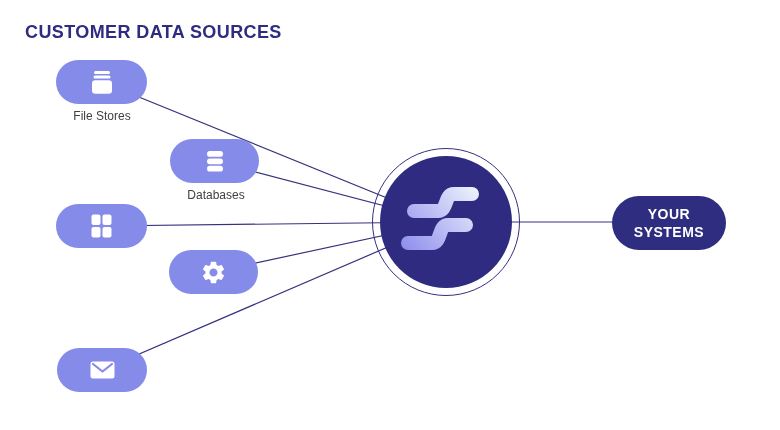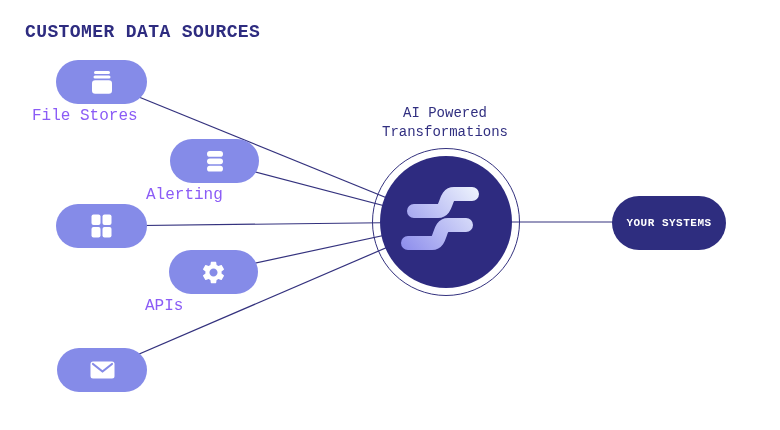--- a/index.html
+++ b/index.html
@@ -1,31 +1,31 @@
 <!DOCTYPE html>
 <html><head>
 <meta charset="utf-8">
 <style>
   html,body{margin:0;padding:0;background:#ffffff;}
   .stage{
     position:relative;width:780px;height:430px;overflow:hidden;background:#ffffff;
-    font-family:Liberation Mono, monospace;
+    font-family:Liberation Sans, sans-serif;
   }
   .connector-layer{position:absolute;left:0;top:0;width:780px;height:430px;}
   .title{
     position:absolute;left:25px;top:22px;margin:0;
     font-size:18px;font-weight:800;letter-spacing:.4px;color:#2E2C80;
   }
   .pill{
     position:absolute;background:#858BE8;border-radius:22px;
     display:flex;align-items:center;justify-content:center;
   }
   .pill svg{display:block;}
   .src-label{
-    position:absolute;text-align:left;color:#8b5cf6;font-size:16px;line-height:16px;
+    position:absolute;text-align:center;color:#404040;font-size:12px;line-height:16px;
   }
   .pill-file{left:56px;top:60px;width:91px;height:44px;}
   .lbl-file{left:32px;top:108px;width:140px;}
   .pill-db{left:170px;top:139px;width:89px;height:44px;}
   .lbl-db{left:146px;top:187px;width:140px;}
   .pill-app{left:56px;top:204px;width:91px;height:44px;}
   .lbl-app{left:32px;top:252px;width:140px;}
   .pill-api{left:169px;top:250px;width:89px;height:44px;}
   .lbl-api{left:145px;top:298px;width:140px;}
   .pill-email{left:57px;top:348px;width:90px;height:44px;}
@@ -41,21 +41,21 @@
   .hub-label{
     position:absolute;text-align:center;color:#312F80;font-size:14px;line-height:19px;
   }
   .hub-label-top{left:380px;top:104px;width:130px;}
   .hub-label-bottom{left:390px;top:306px;width:110px;}
   .target-pill{
     position:absolute;left:612px;top:196px;width:114px;height:54px;border-radius:27px;
     background:#2E2D7F;display:flex;align-items:center;justify-content:center;
   }
   .target-label{
-    text-align:center;color:#ffffff;font-weight:700;font-size:11px;line-height:18px;
+    text-align:center;color:#ffffff;font-weight:700;font-size:14px;line-height:18px;
     letter-spacing:.5px;width:90px;
   }
 </style>
 </head>
 <body>
 
 <div class="stage">
 
   <svg class="connector-layer" viewBox="0 0 780 430">
     <line x1="102" y1="82" x2="446" y2="222" stroke="#34327E" stroke-width="1.2"></line>
@@ -81,52 +81,50 @@
 
   <div class="pill pill-db">
     <span>
       <svg width="20" height="21" viewBox="0 0 20 21">
         <rect x="2" y="0" width="16" height="5.8" rx="2.9" fill="#fff"></rect>
         <rect x="2" y="7.4" width="16" height="5.8" rx="2.9" fill="#fff"></rect>
         <rect x="2" y="14.8" width="16" height="5.8" rx="2.9" fill="#fff"></rect>
       </svg>
     </span>
   </div>
-  <div class="src-label lbl-db">Alerting</div>
+  <div class="src-label lbl-db">Databases</div>
 
   <div class="pill pill-app">
     <span>
       <svg width="21" height="24" viewBox="0 0 21 24">
         <rect x="0.5" y="0.5" width="9" height="10.5" rx="2" fill="#fff"></rect>
         <rect x="11.5" y="0.5" width="9" height="10.5" rx="2" fill="#fff"></rect>
         <rect x="0.5" y="13" width="9" height="10.5" rx="2" fill="#fff"></rect>
         <rect x="11.5" y="13" width="9" height="10.5" rx="2" fill="#fff"></rect>
       </svg>
     </span>
   </div>
 
   <div class="pill pill-api">
     <span>
       <svg width="27" height="27" viewBox="0 0 24 24">
         <path fill="#fff" d="M19.14,12.94c0.04-0.3,0.06-0.61,0.06-0.94c0-0.32-0.02-0.64-0.07-0.94l2.03-1.58c0.18-0.14,0.23-0.41,0.12-0.61 l-1.92-3.32c-0.12-0.22-0.37-0.29-0.59-0.22l-2.39,0.96c-0.5-0.38-1.03-0.7-1.62-0.94L14.4,2.81c-0.04-0.24-0.24-0.41-0.48-0.41 h-3.84c-0.24,0-0.43,0.17-0.47,0.41L9.25,5.35C8.66,5.59,8.12,5.92,7.63,6.29L5.24,5.33c-0.22-0.08-0.47,0-0.59,0.22L2.74,8.87 C2.62,9.08,2.66,9.34,2.86,9.48l2.03,1.58C4.84,11.36,4.8,11.69,4.8,12s0.02,0.64,0.07,0.94l-2.03,1.58 c-0.18,0.14-0.23,0.41-0.12,0.61l1.92,3.32c0.12,0.22,0.37,0.29,0.59,0.22l2.39-0.96c0.5,0.38,1.03,0.7,1.62,0.94l0.36,2.54 c0.05,0.24,0.24,0.41,0.48,0.41h3.84c0.24,0,0.44-0.17,0.47-0.41l0.36-2.54c0.59-0.24,1.13-0.56,1.62-0.94l2.39,0.96 c0.22,0.08,0.47,0,0.59-0.22l1.92-3.32c0.12-0.22,0.07-0.47-0.12-0.61L19.14,12.94z M12,15.6c-1.98,0-3.6-1.62-3.6-3.6 s1.62-3.6,3.6-3.6s3.6,1.62,3.6,3.6S13.98,15.6,12,15.6z"></path>
       </svg>
     </span>
   </div>
-  <div class="src-label lbl-api">APIs</div>
 
   <div class="pill pill-email">
     <span>
       <svg width="25" height="18" viewBox="0 0 25 18">
         <rect x="0.5" y="0.5" width="24" height="17" rx="2.5" fill="#fff"></rect>
         <path d="M3,3 L12.5,10.5 L22,3" fill="none" stroke="#858BE8" stroke-width="2.2" stroke-linecap="round" stroke-linejoin="round"></path>
       </svg>
     </span>
   </div>
 
-  <div class="hub-label hub-label-top">AI Powered Transformations</div>
   <div class="hub-ring"></div>
   <div class="hub-circle">
     <span>
       <svg width="132" height="132" viewBox="0 0 132 132">
         <defs>
           <linearGradient id="lg" gradientUnits="userSpaceOnUse" x1="20" y1="95" x2="95" y2="30">
             <stop offset="0" stop-color="#8C8CEC"></stop>
             <stop offset="1" stop-color="#EEF4FD"></stop>
           </linearGradient>
         </defs>

